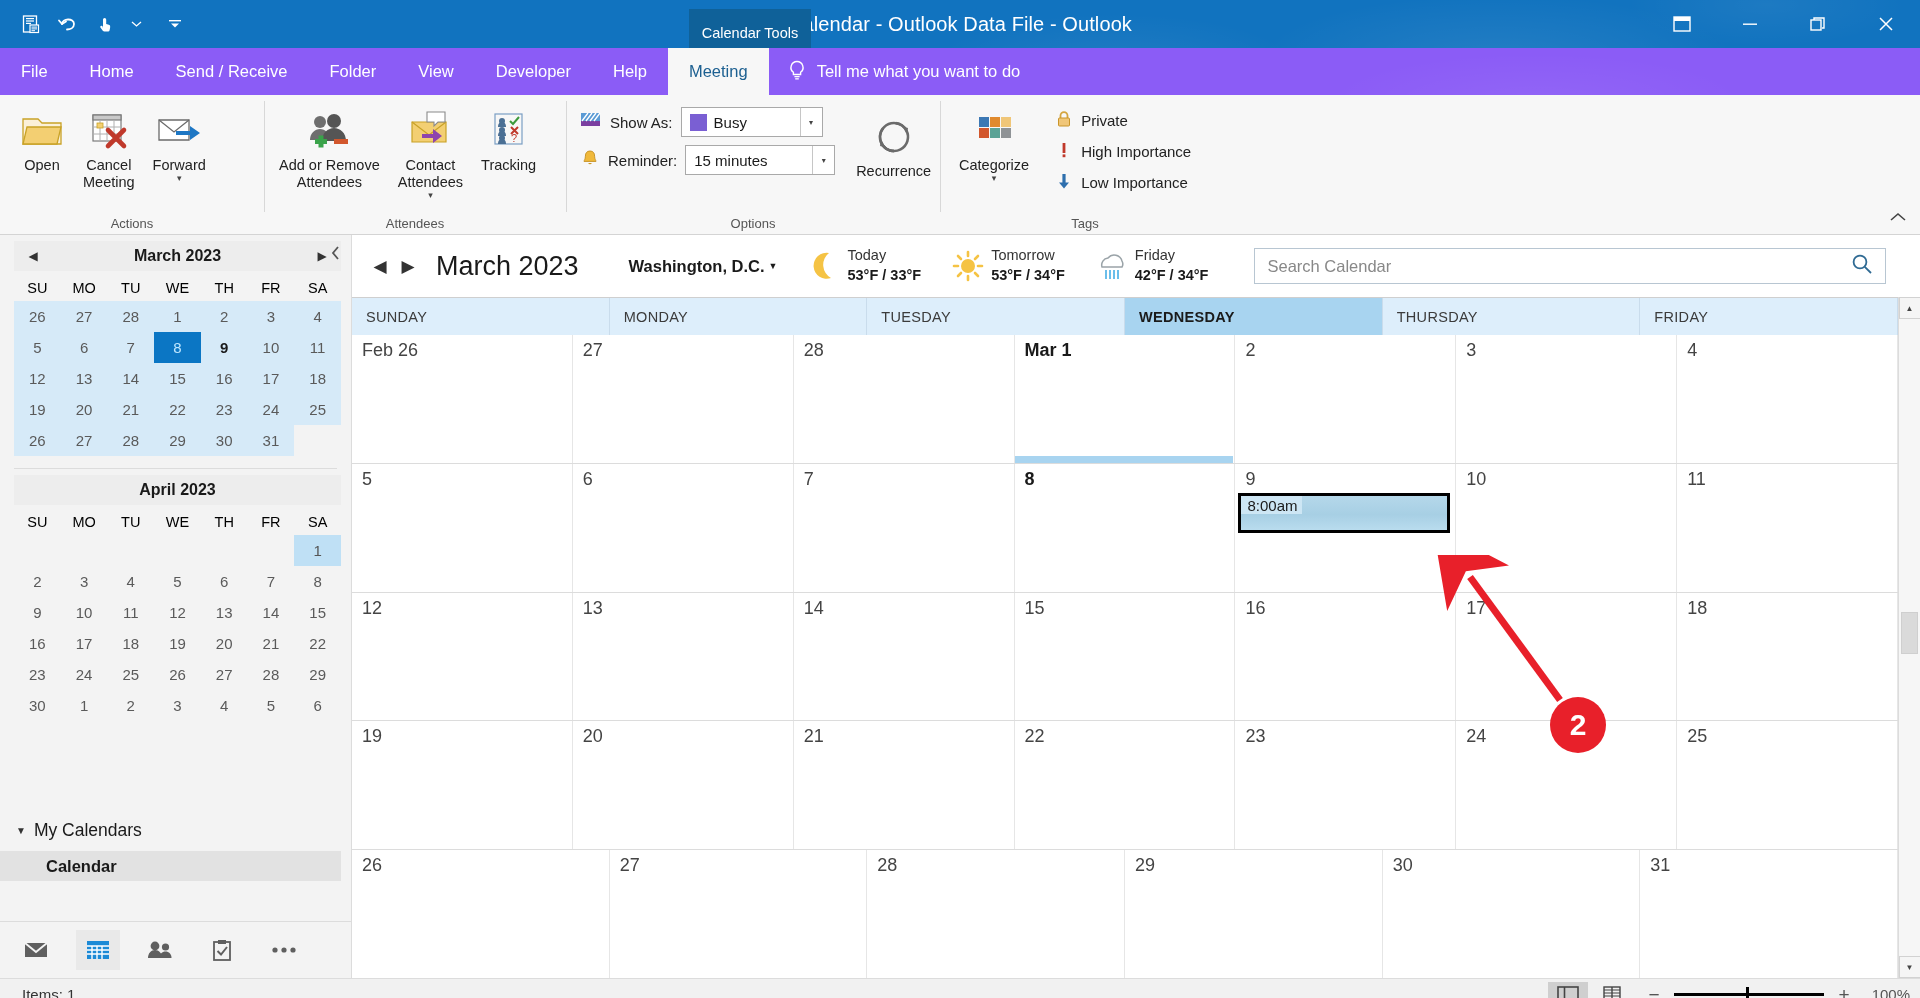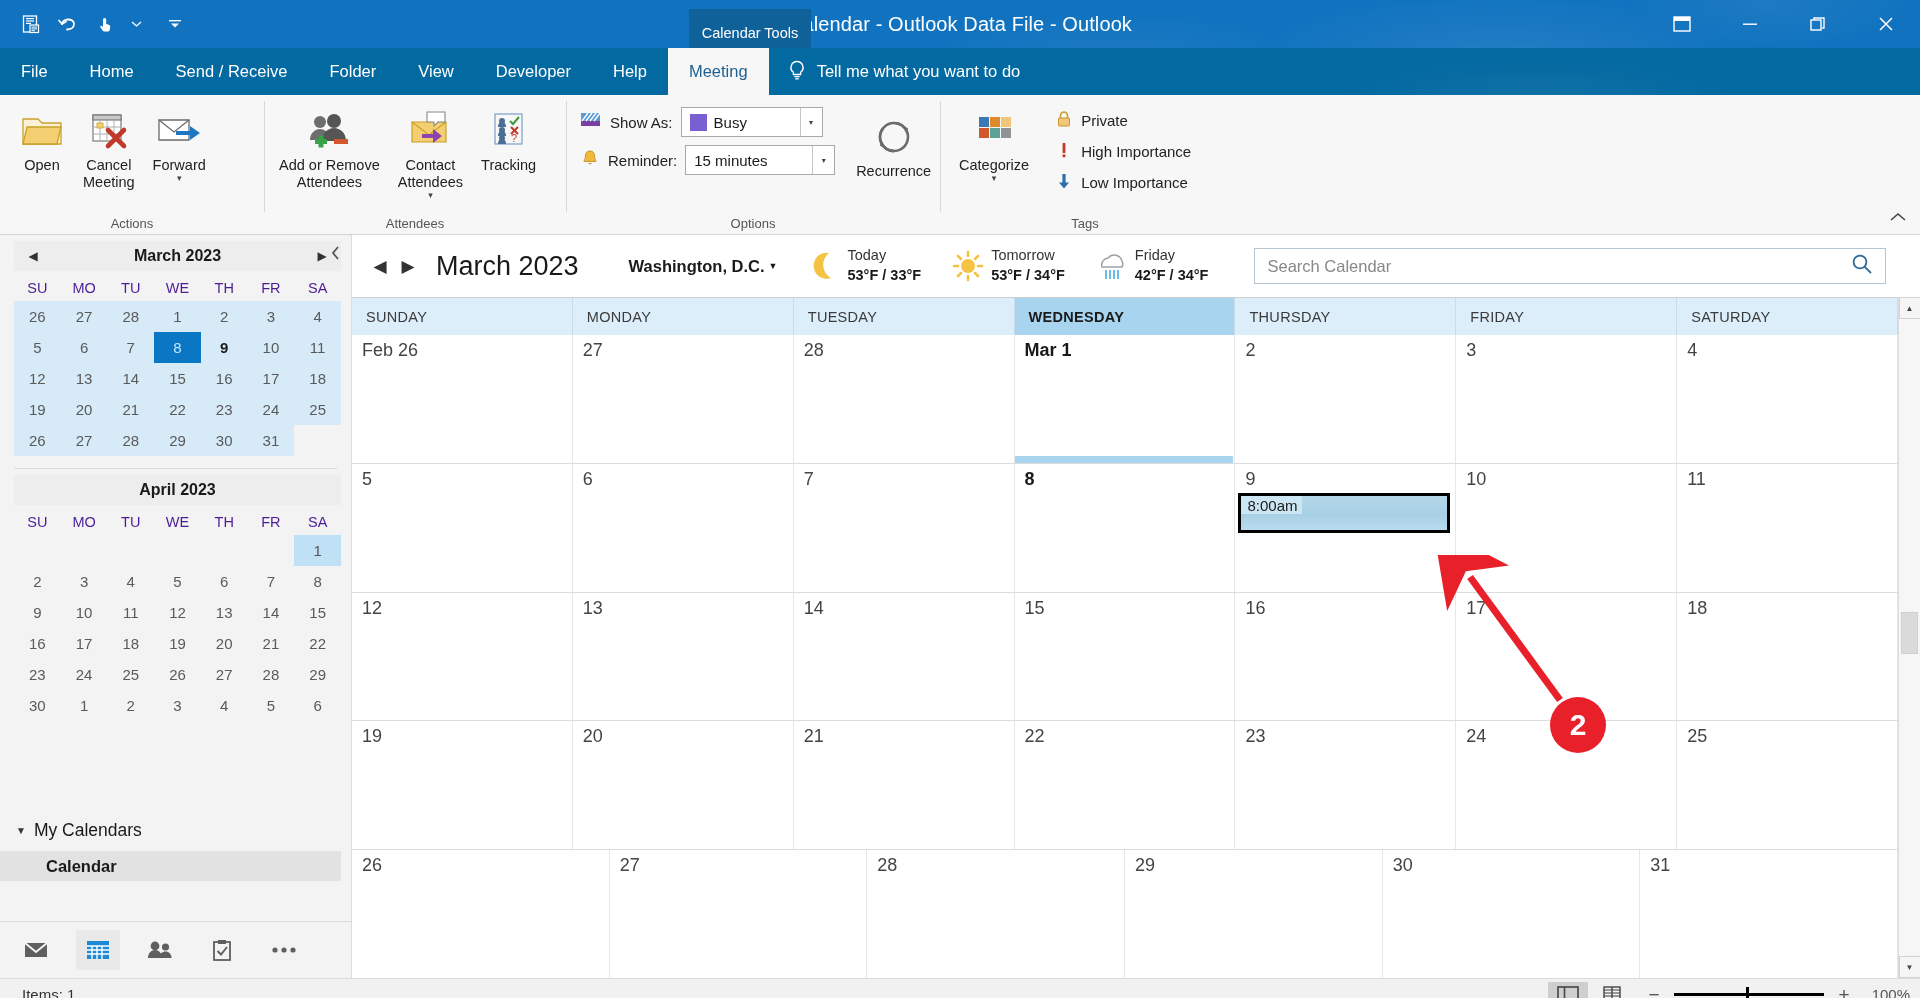--- a/index.html
+++ b/index.html
@@ -63,21 +63,21 @@
   }
   .win-btn {
     width: 68px; height: 48px;
     display: flex; align-items: center; justify-content: center;
     color: #fff; cursor: pointer;
   }
 
   
   .tabbar {
     height: 47px;
-    background: #0369a1;
+    background: #8b5cf6;
     display: flex;
     align-items: stretch;
     position: relative;
     overflow: hidden;
   }
   .tabbar::after {
     content:"";
     position:absolute; inset:0;
     background: radial-gradient(ellipse 300px 70px at 80% 115%, rgba(255,255,255,.06), transparent 70%);
     pointer-events:none;
@@ -183,21 +183,21 @@
   }
   .minical { padding: 6px 10px 0 14px; }
   .mc-head {
     display: flex; align-items: center; justify-content: space-between;
     background: #ededed;
     height: 30px; padding: 0 10px;
   }
   .mc-title { font-size: 16px; font-weight: bold; color: #1a1a1a; flex: 1; text-align: center; }
   .mc-nav { font-size: 12px; color: #333; cursor: pointer; width: 18px; text-align:center;}
   .mc-dow { display: grid; grid-template-columns: repeat(7, 1fr); margin-top: 4px; }
-  .mc-dow span { font-size: 14.5px; color: #4c1d95; text-align: center; line-height: 26px; }
+  .mc-dow span { font-size: 14.5px; color: #000000; text-align: center; line-height: 26px; }
   .mc-grid { display: grid; grid-template-columns: repeat(7, 1fr); }
   .mc-grid div {
     font-size: 15px; color: #5a5a5a; text-align: center;
     line-height: 31px; cursor: pointer;
   }
   .mc-grid div.inmonth { background: #d6eaf8; }
   .mc-grid div.sel { background: #0b76c4; color: #bfe7ff; font-weight: normal; }
   .mc-grid div.bold { font-weight: bold; color: #1a1a1a; }
   .mc-grid div.tint { background: #bfe0f5; color: #555; }
   .mc-sep { height: 1px; background: #dcdcdc; margin: 12px 14px 0; }
@@ -880,21 +880,20 @@
 
     <div style="display:flex; flex:1; min-height:0;">
       <div style="display:flex; flex-direction:column; flex:1; min-width:0;">
         <div class="dowbar" id="dowbar">
             <div class="dowcell">SUNDAY</div>
             <div class="dowcell">MONDAY</div>
             <div class="dowcell">TUESDAY</div>
             <div class="dowcell today">WEDNESDAY</div>
             <div class="dowcell">THURSDAY</div>
             <div class="dowcell">FRIDAY</div>
-            <div class="dowcell">SATURDAY</div>
           </div>
         <div class="grid" id="grid">
             <div class="gridrow">
               <div class="gcell">
                 <div class="dnum">Feb 26</div>
               </div>
               <div class="gcell">
                 <div class="dnum">27</div>
               </div>
               <div class="gcell">

